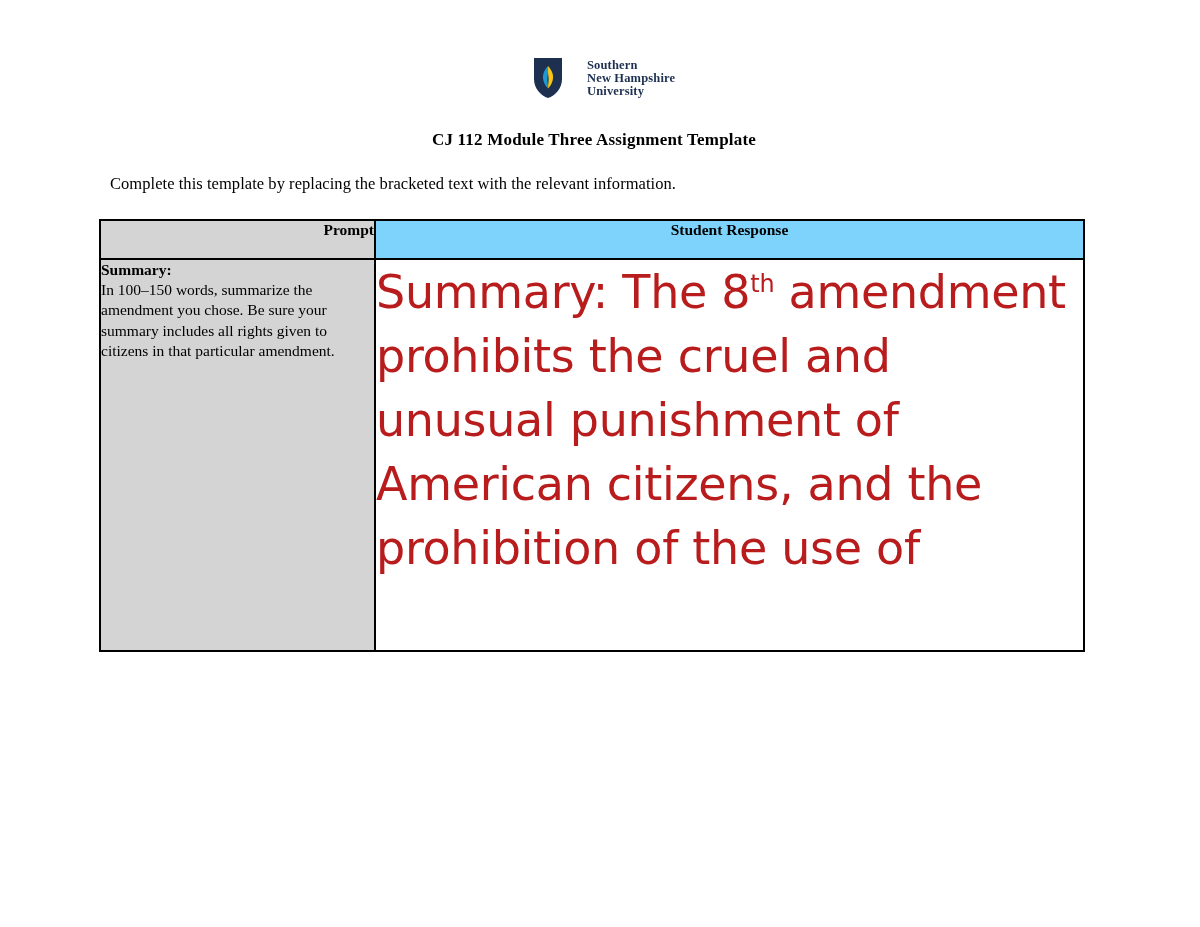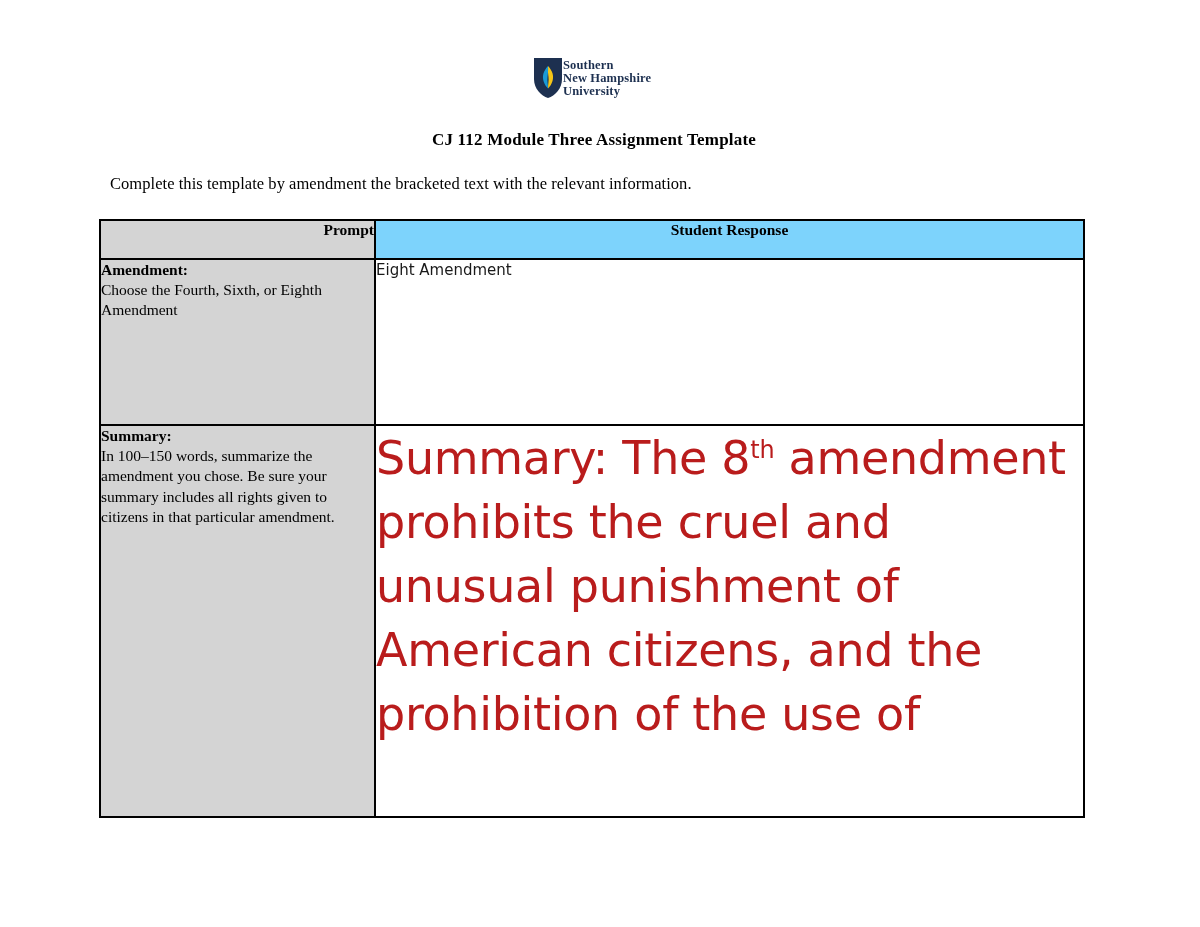--- a/index.html
+++ b/index.html
@@ -22,21 +22,21 @@
     height: 927px;
   }
 
   
   .logo-block {
     position: absolute;
     left: 533px;
     top: 57px;
     display: flex;
     align-items: flex-start;
-    gap: 0;
+    gap: 24px;
   }
   .logo-shield {
     width: 30px;
     height: 42px;
     flex: none;
     display: block;
   }
   .logo-wordmark {
     display: flex;
     flex-direction: column;
@@ -175,42 +175,33 @@
     </svg>
     <div class="logo-wordmark">
       <div class="logo-line">Southern</div>
       <div class="logo-line">New Hampshire</div>
       <div class="logo-line">University</div>
     </div>
   </div>
 
   <div class="doc-title">CJ 112 Module Three Assignment Template</div>
 
-  <div class="intro-line">Complete this template by amendment the bracketed text with the relevant information.</div>
+  <div class="intro-line">Complete this template by replacing the bracketed text with the relevant information.</div>
 
   <table class="tbl">
     <colgroup>
       <col class="col-prompt">
       <col class="col-resp">
     </colgroup>
     <tbody>
       <tr>
         <th class="hdr-prompt">Prompt</th>
         <th class="hdr-resp">Student Response</th>
       </tr>
 
-      <tr class="row-amend">
-        <td class="cell-prompt">
-          <div class="prompt-label">Amendment:</div>
-          <div class="prompt-text">Choose the Fourth, Sixth, or Eighth Amendment</div>
-        </td>
-        <td class="cell-resp">
-          <div class="resp-small">Eight Amendment</div>
-        </td>
-      </tr>
 
       <tr class="row-summary">
         <td class="cell-prompt">
           <div class="prompt-label">Summary:</div>
           <div class="prompt-text">In 100–150 words, summarize the amendment you chose. Be sure your summary includes all rights given to citizens in that particular amendment.</div>
         </td>
         <td class="cell-resp">
           <div class="clip-box">
             <div class="resp-big"><span>Summary: The 8</span><sup>th</sup><span> amendment prohibits the cruel and unusual punishment of American citizens, and the prohibition of the use of</span></div>
           </div>

